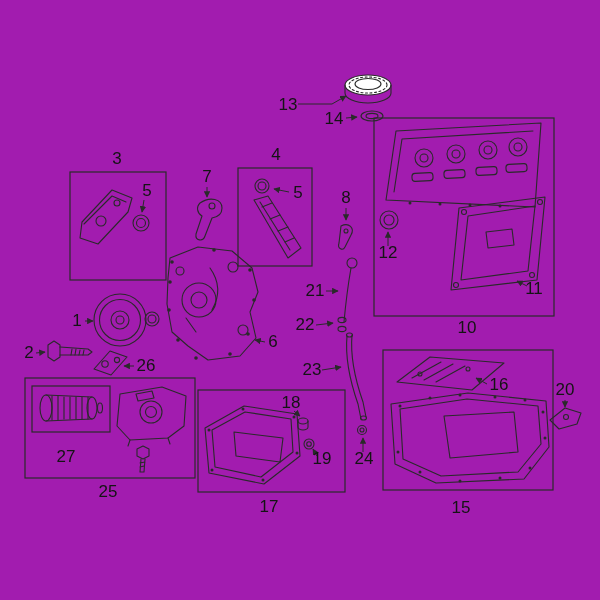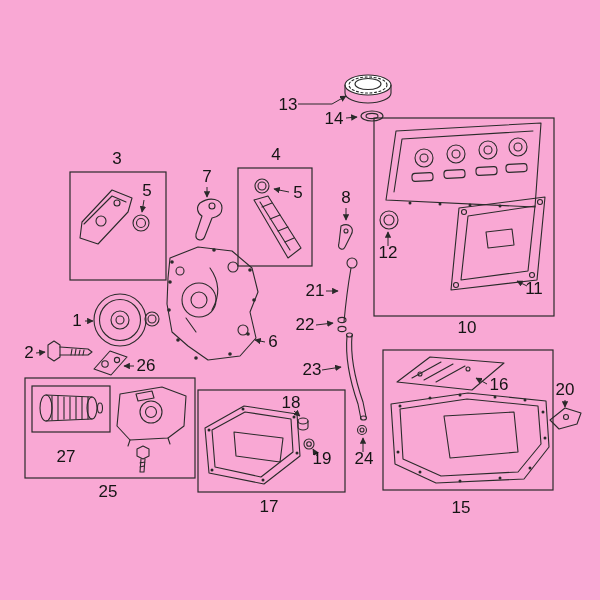--- a/index.html
+++ b/index.html
@@ -1,16 +1,16 @@
 <!DOCTYPE html>
 <html><head>
 <meta charset="utf-8">
 <style>
   html,body{margin:0;padding:0;background:#ffffff;width:600px;height:600px;overflow:hidden;}
-  #stage{width:600px;height:600px;position:relative;background:#f9a8d4;}
+  #stage{width:600px;height:600px;position:relative;background:#a21caf;}
   svg{display:block;}
   .ln{stroke:#2a2a2a;stroke-width:1.1;fill:none;stroke-linejoin:round;stroke-linecap:round;}
   .lnf{stroke:#2a2a2a;stroke-width:1.1;fill:#ffffff;stroke-linejoin:round;}
   .box{stroke:#2a2a2a;stroke-width:1.2;fill:none;}
   .leader{stroke:#2a2a2a;stroke-width:1;fill:none;}
   .dot{fill:#2a2a2a;stroke:none;}
   .callout{font-family:"Liberation Sans",sans-serif;font-size:17px;fill:#141414;text-anchor:middle;cursor:pointer;}
   .dash{stroke-dasharray:2 2.5;}
 </style>
 </head>

